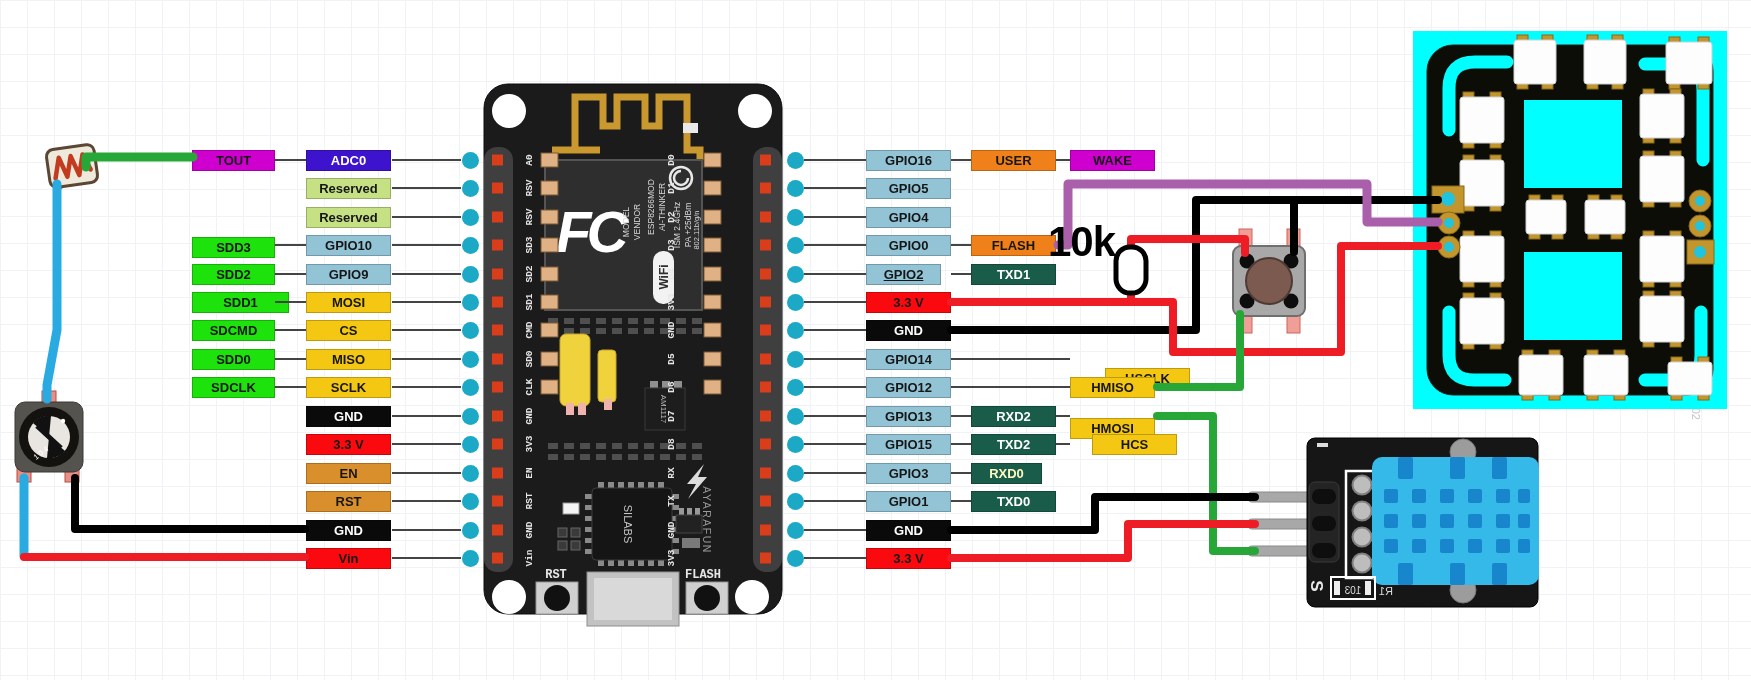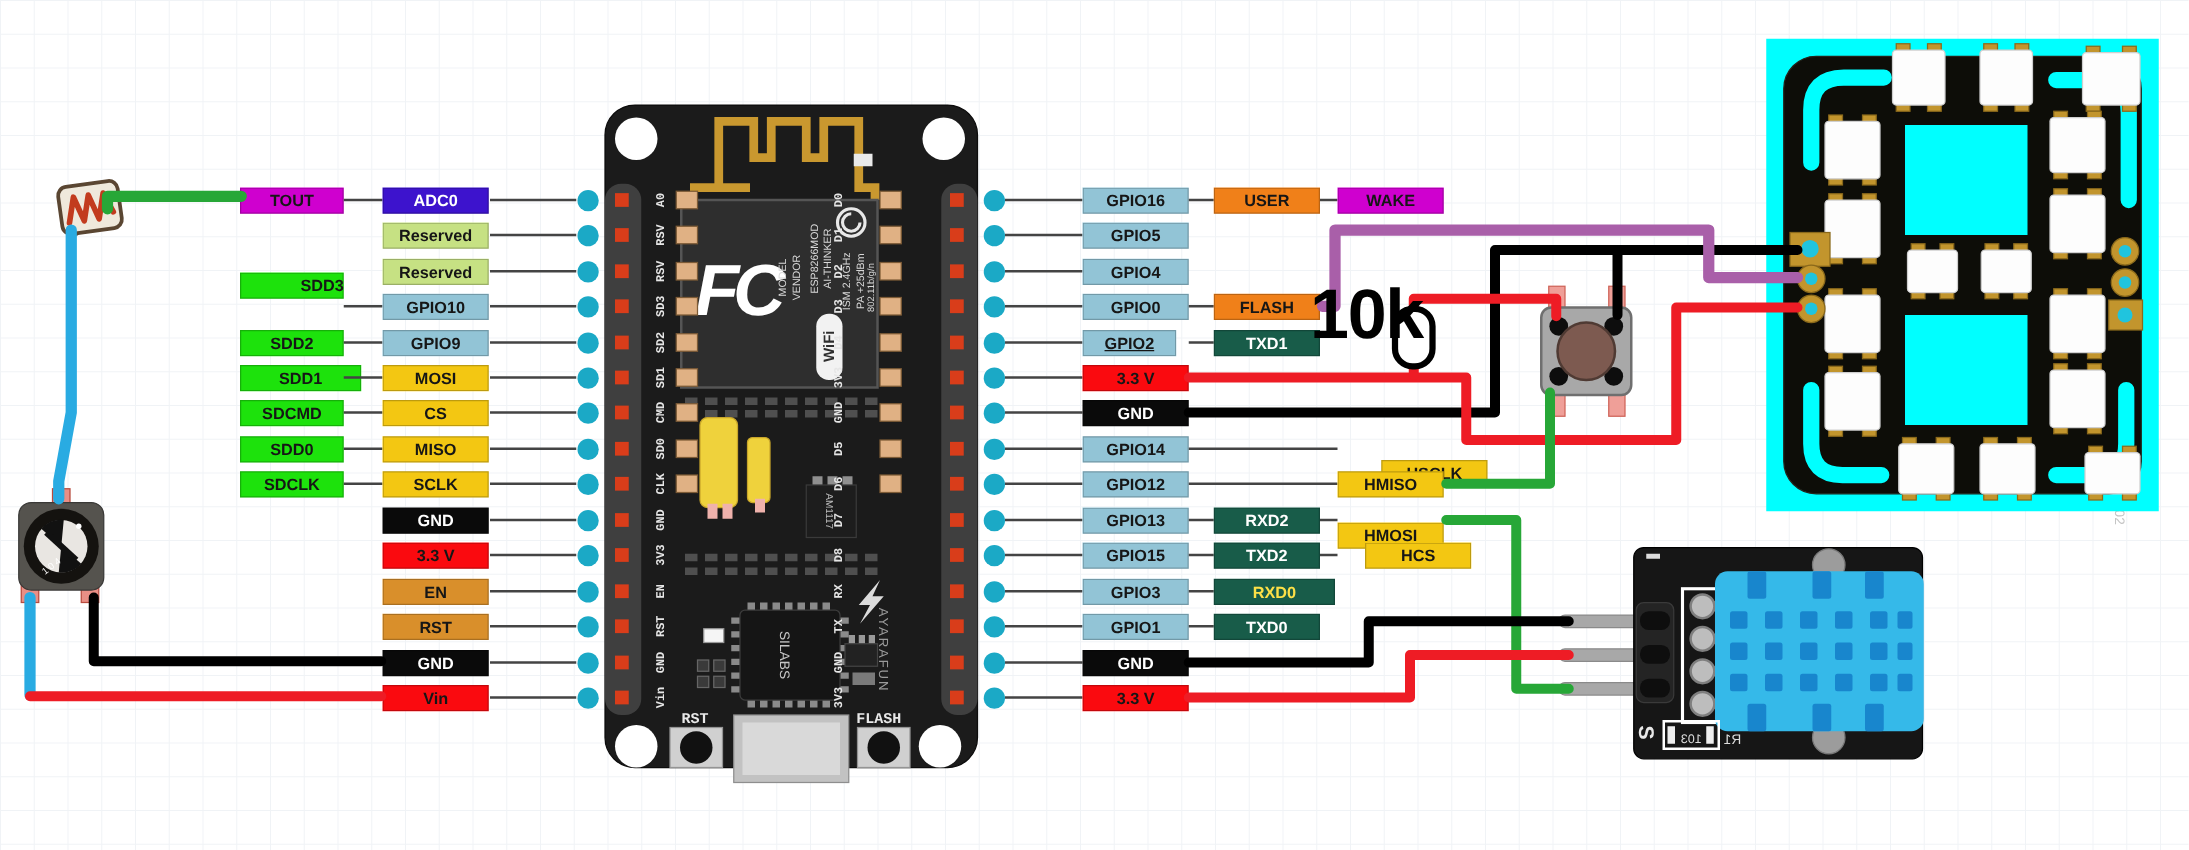--- a/index.html
+++ b/index.html
@@ -8,21 +8,21 @@
     background-color:#ffffff;
     background-image:linear-gradient(#f0f3f6 1px,transparent 1px),
                      linear-gradient(90deg,#f0f3f6 1px,transparent 1px);
     background-size:27px 27px;}
   svg{position:absolute;left:0;top:0;}
   .label{position:absolute;height:21px;line-height:21px;text-align:center;
     font-size:13px;font-weight:600;color:#161616;
     box-shadow:inset 0 0 0 1px rgba(0,0,0,.22);}
   .cline{position:absolute;height:2px;background:#444;}
   .dot{position:absolute;width:17px;height:17px;border-radius:50%;background:#1ba9c6;}
-  #resistor-label{position:absolute;left:1048px;top:218px;font-size:56px;font-weight:600;
+  #resistor-label{position:absolute;left:1048px;top:218px;font-size:42px;font-weight:600;
     color:#000;letter-spacing:-1px;}
 </style>
 </head>
 <body>
 
 <div id="canvas">
 
   <svg id="components" width="1751" height="680" viewBox="0 0 1751 680">
 
     <g>
@@ -500,21 +500,21 @@
       <div class="cline" style="left: 275px; top: 159px; width: 31px;"></div>
       <div class="label" style="left: 306px; top: 149.5px; width: 85px; background: rgb(61, 19, 205); color: rgb(255, 255, 255);">ADC0</div>
       <div class="cline" style="left: 392px; top: 159px; width: 69px;"></div>
       <div class="dot" style="left: 461.5px; top: 151.5px;"></div>
       <div class="label" style="left: 306px; top: 177.5px; width: 85px; background: rgb(198, 225, 131);">Reserved</div>
       <div class="cline" style="left: 392px; top: 187px; width: 69px;"></div>
       <div class="dot" style="left: 461.5px; top: 179.5px;"></div>
       <div class="label" style="left: 306px; top: 206.5px; width: 85px; background: rgb(198, 225, 131);">Reserved</div>
       <div class="cline" style="left: 392px; top: 216px; width: 69px;"></div>
       <div class="dot" style="left: 461.5px; top: 208.5px;"></div>
-      <div class="label" style="left: 192px; top: 218px; width: 83px; background: rgb(29, 226, 12); text-align: right;">SDD3</div>
+      <div class="label" style="left: 192px; top: 237px; width: 83px; background: rgb(29, 226, 12);">SDD3</div>
       <div class="cline" style="left: 275px; top: 244px; width: 31px;"></div>
       <div class="label" style="left: 306px; top: 234.5px; width: 85px; background: rgb(146, 196, 214);">GPIO10</div>
       <div class="cline" style="left: 392px; top: 244px; width: 69px;"></div>
       <div class="dot" style="left: 461.5px; top: 236.5px;"></div>
       <div class="label" style="left: 192px; top: 263.5px; width: 83px; background: rgb(29, 226, 12);">SDD2</div>
       <div class="cline" style="left: 275px; top: 273px; width: 31px;"></div>
       <div class="label" style="left: 306px; top: 263.5px; width: 85px; background: rgb(146, 196, 214);">GPIO9</div>
       <div class="cline" style="left: 392px; top: 273px; width: 69px;"></div>
       <div class="dot" style="left: 461.5px; top: 265.5px;"></div>
       <div class="label" style="left: 192px; top: 291.5px; width: 97px; background: rgb(29, 226, 12);">SDD1</div>
@@ -605,21 +605,21 @@
       <div class="cline" style="left: 804px; top: 443px; width: 62px;"></div>
       <div class="label" style="left: 866px; top: 433.5px; width: 85px; background: rgb(146, 196, 214);">GPIO15</div>
       <div class="cline" style="left: 951px; top: 443px; width: 20px;"></div>
       <div class="label" style="left: 971px; top: 433.5px; width: 85px; background: rgb(24, 92, 73); color: rgb(255, 255, 255);">TXD2</div>
       <div class="cline" style="left: 1056px; top: 443px; width: 14px;"></div>
       <div class="label" style="left: 1092px; top: 433.5px; width: 85px; background: rgb(243, 199, 18);">HCS</div>
       <div class="dot" style="left: 786.5px; top: 464.5px;"></div>
       <div class="cline" style="left: 804px; top: 472px; width: 62px;"></div>
       <div class="label" style="left: 866px; top: 462.5px; width: 85px; background: rgb(146, 196, 214);">GPIO3</div>
       <div class="cline" style="left: 951px; top: 472px; width: 20px;"></div>
-      <div class="label" style="left: 971px; top: 462.5px; width: 97px; background: rgb(24, 92, 73); color: #fde047;">RXD0</div>
+      <div class="label" style="left: 971px; top: 462.5px; width: 71px; background: rgb(24, 92, 73); color: #fef9c3;">RXD0</div>
       <div class="dot" style="left: 786.5px; top: 492.5px;"></div>
       <div class="cline" style="left: 804px; top: 500px; width: 62px;"></div>
       <div class="label" style="left: 866px; top: 490.5px; width: 85px; background: rgb(146, 196, 214);">GPIO1</div>
       <div class="cline" style="left: 951px; top: 500px; width: 20px;"></div>
       <div class="label" style="left: 971px; top: 490.5px; width: 85px; background: rgb(24, 92, 73); color: rgb(255, 255, 255);">TXD0</div>
       <div class="dot" style="left: 786.5px; top: 521.5px;"></div>
       <div class="cline" style="left: 804px; top: 529px; width: 62px;"></div>
       <div class="label" style="left: 866px; top: 519.5px; width: 85px; background: rgb(10, 10, 10); color: rgb(255, 255, 255);">GND</div>
       <div class="dot" style="left: 786.5px; top: 549.5px;"></div>
       <div class="cline" style="left: 804px; top: 557px; width: 62px;"></div>

